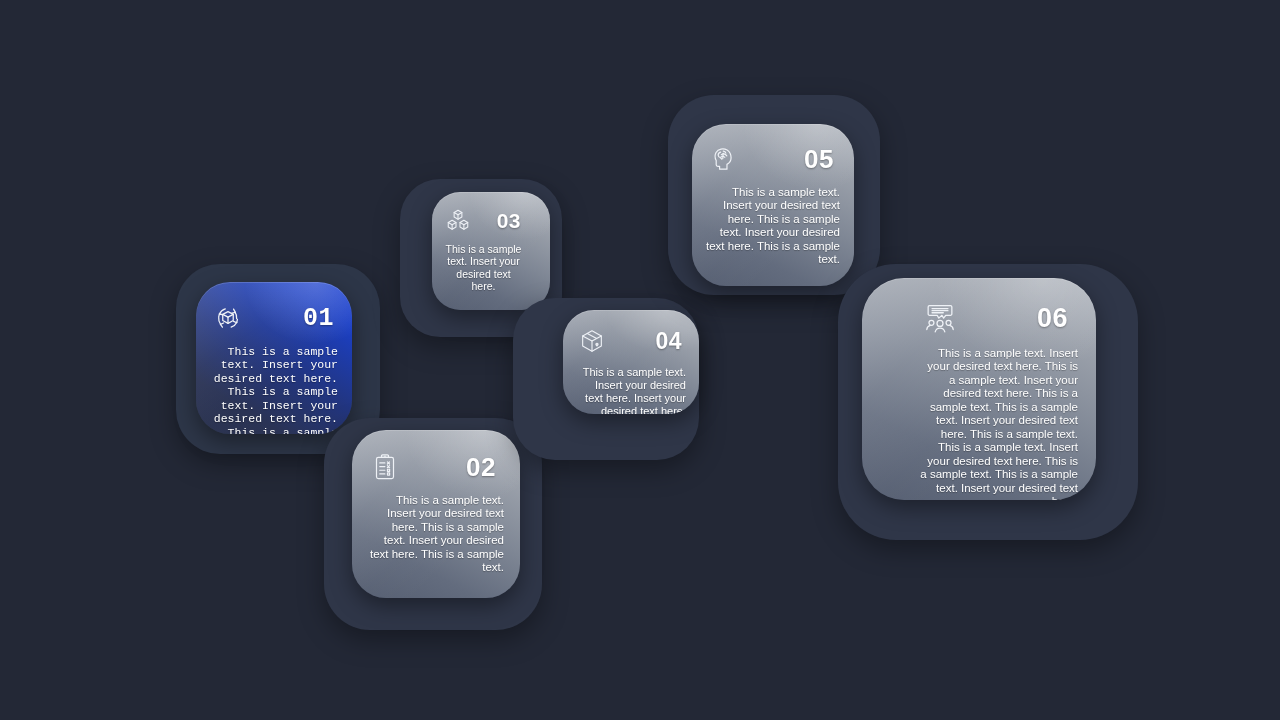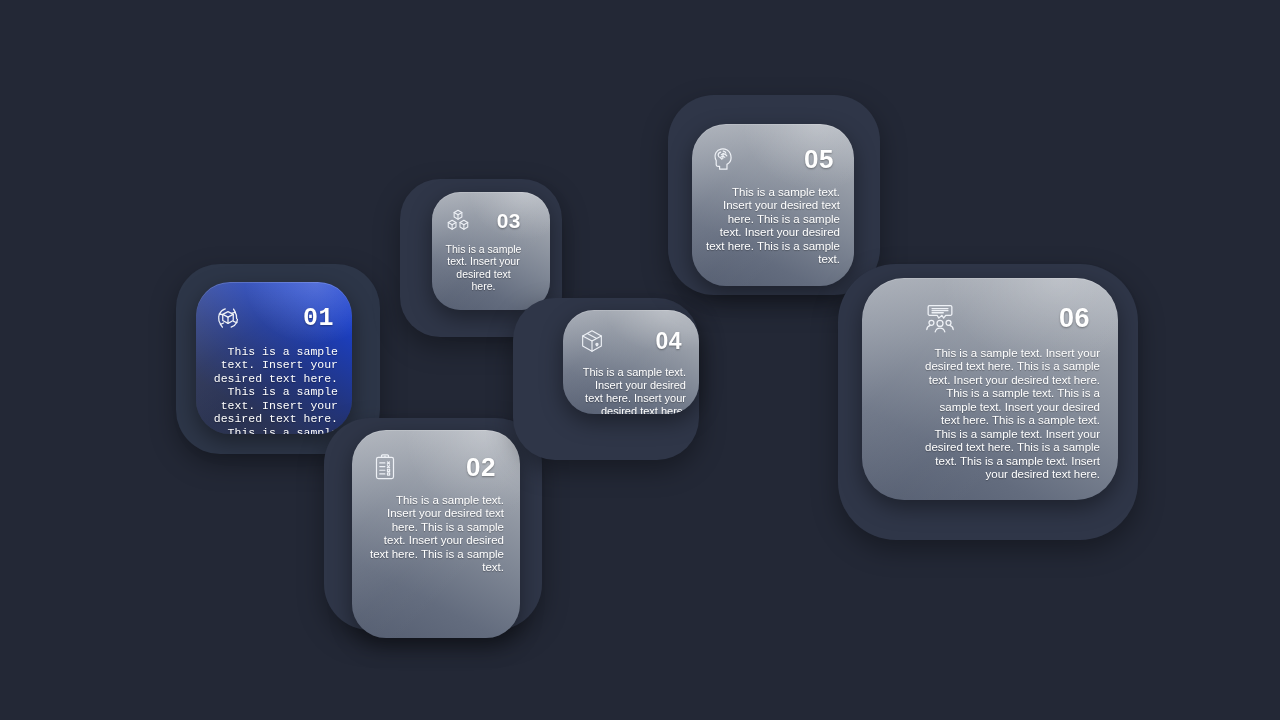--- a/index.html
+++ b/index.html
@@ -115,21 +115,21 @@
   
   
   #frame-01 { left: 176px;  top: 264px;  width: 204px; height: 190px; border-radius: 44px; }
   #card-01  { left: 196px;  top: 282px;  width: 156px; height: 152px; font-family: Liberation Mono, monospace; }
   #card-01 .card-inner { padding: 18px 14px 12px 14px; }
   #card-01 .num  { font-size: 25px; margin-right: 4px; }
   #card-01 .body-text { font-size: 11.5px; margin-top: 9px; }
 
   
   #frame-02 { left: 324px;  top: 418px;  width: 218px; height: 212px; border-radius: 46px; }
-  #card-02  { left: 352px;  top: 430px;  width: 168px; height: 208px; }
+  #card-02  { left: 352px;  top: 430px;  width: 168px; height: 168px; }
   #card-02 .card-inner { padding: 20px 16px 12px 16px; }
   #card-02 .num  { font-size: 26px; margin-right: 8px; }
   #card-02 .body-text { font-size: 11.5px; margin-top: 10px; }
 
   
   #frame-03 { left: 400px;  top: 179px;  width: 162px; height: 158px; border-radius: 40px; }
   #card-03  { left: 432px;  top: 192px;  width: 118px; height: 118px; border-radius: 28px; }
   #card-03 .card-inner { padding: 13px 26px 10px 11px; }
   #card-03 .num  { font-size: 21px; margin-right: 3px; }
   #card-03 .body-text { font-size: 10.5px; margin-top: 8px; }
@@ -143,21 +143,21 @@
 
   
   #frame-05 { left: 668px;  top: 95px;   width: 212px; height: 200px; border-radius: 46px; }
   #card-05  { left: 692px;  top: 124px;  width: 162px; height: 162px; }
   #card-05 .card-inner { padding: 18px 14px 12px 14px; }
   #card-05 .num  { font-size: 26px; margin-right: 6px; }
   #card-05 .body-text { font-size: 11.5px; margin-top: 10px; }
 
   
   #frame-06 { left: 838px;  top: 264px;  width: 300px; height: 276px; border-radius: 58px; }
-  #card-06  { left: 862px;  top: 278px;  width: 256px; height: 222px; border-radius: 42px; padding-left: 40px; }
+  #card-06  { left: 862px;  top: 278px;  width: 234px; height: 222px; border-radius: 42px; padding-left: 40px; }
   #card-06 .card-inner { padding: 22px 18px 14px 18px; }
   #card-06 .num  { font-size: 27px; margin-right: 10px; }
   #card-06 .body-text { font-size: 11.5px; margin-top: 11px; }
 </style>
 </head>
 <body>
 
 <div id="stage">
 
   <div class="frame blue" id="frame-01"></div>

